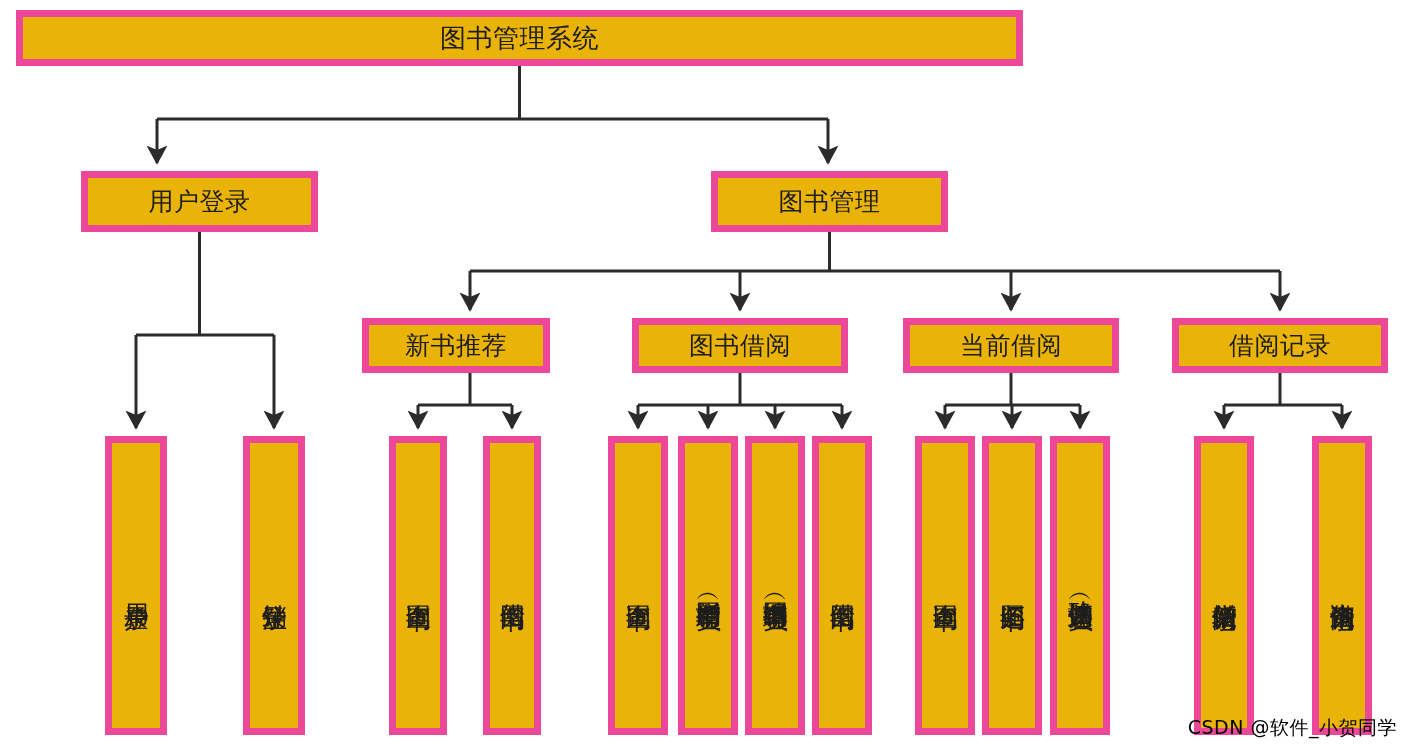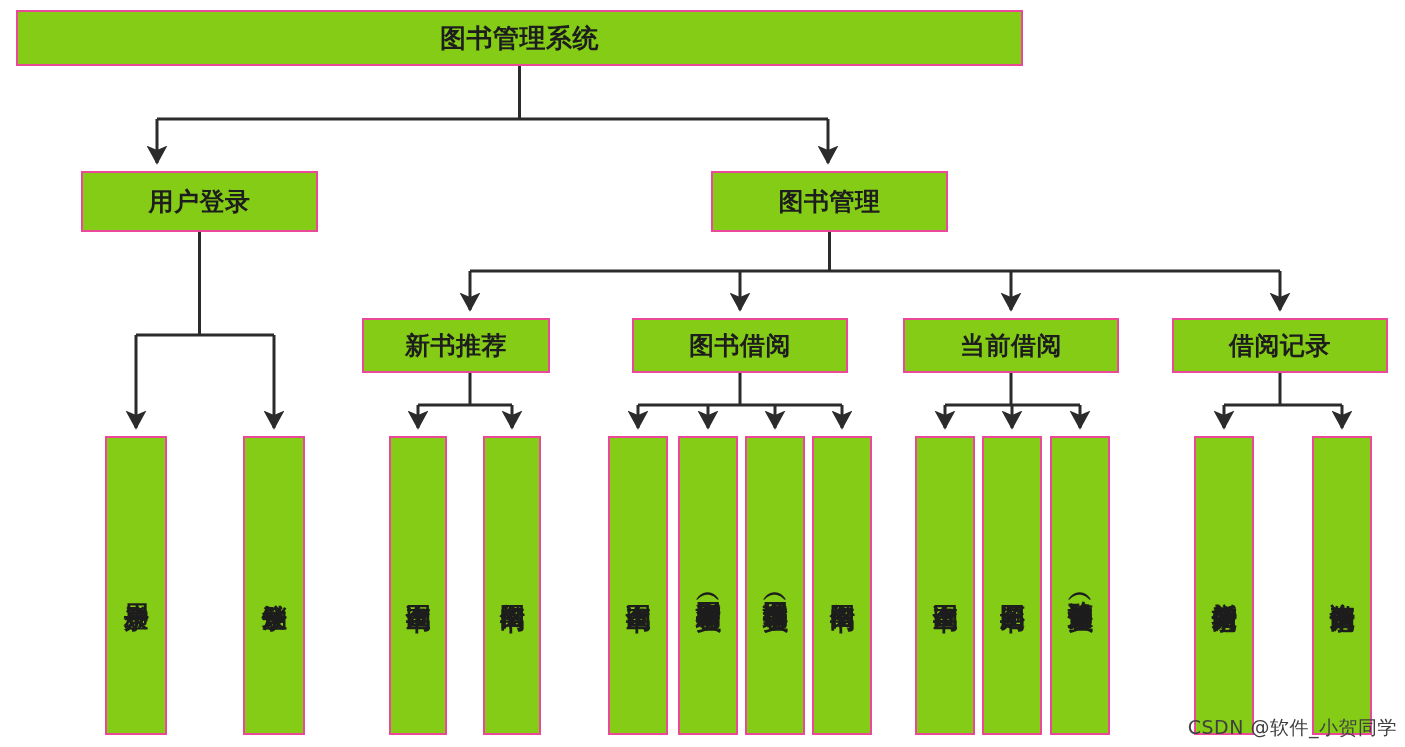--- a/index.html
+++ b/index.html
@@ -20,28 +20,27 @@
   #diagram-svg {
     position: absolute;
     left: 0;
     top: 0;
     width: 1405px;
     height: 747px;
   }
   .node {
     position: absolute;
     box-sizing: border-box;
-    background: #84cc16;
-    border: 2px solid #ec4899;
+    background: #eab308;
+    border: 7px solid #ec4899;
     display: flex;
     align-items: center;
     justify-content: center;
     color: #1d1d1d;
     z-index: 3;
-    font-weight: bold;
   }
   .node-h {
     font-size: 25px;
     letter-spacing: 0.5px;
     line-height: 1.1;
   }
   .node-root {
     font-size: 26px;
   }
   .node-v {
@@ -51,21 +50,21 @@
     line-height: 1.28;
     letter-spacing: 1px;
     padding: 6px 0;
     white-space: nowrap;
   }
   #watermark {
     position: absolute;
     right: 8px;
     bottom: 6px;
     font-size: 19px;
-    color: #404040;
+    color: #000000;
     letter-spacing: 0.5px;
     z-index: 6;
     white-space: nowrap;
     font-family: "DejaVu Sans", "Liberation Sans", sans-serif;
   }
 </style>
 </head>
 <body>
 
 <div id="diagram-root">

